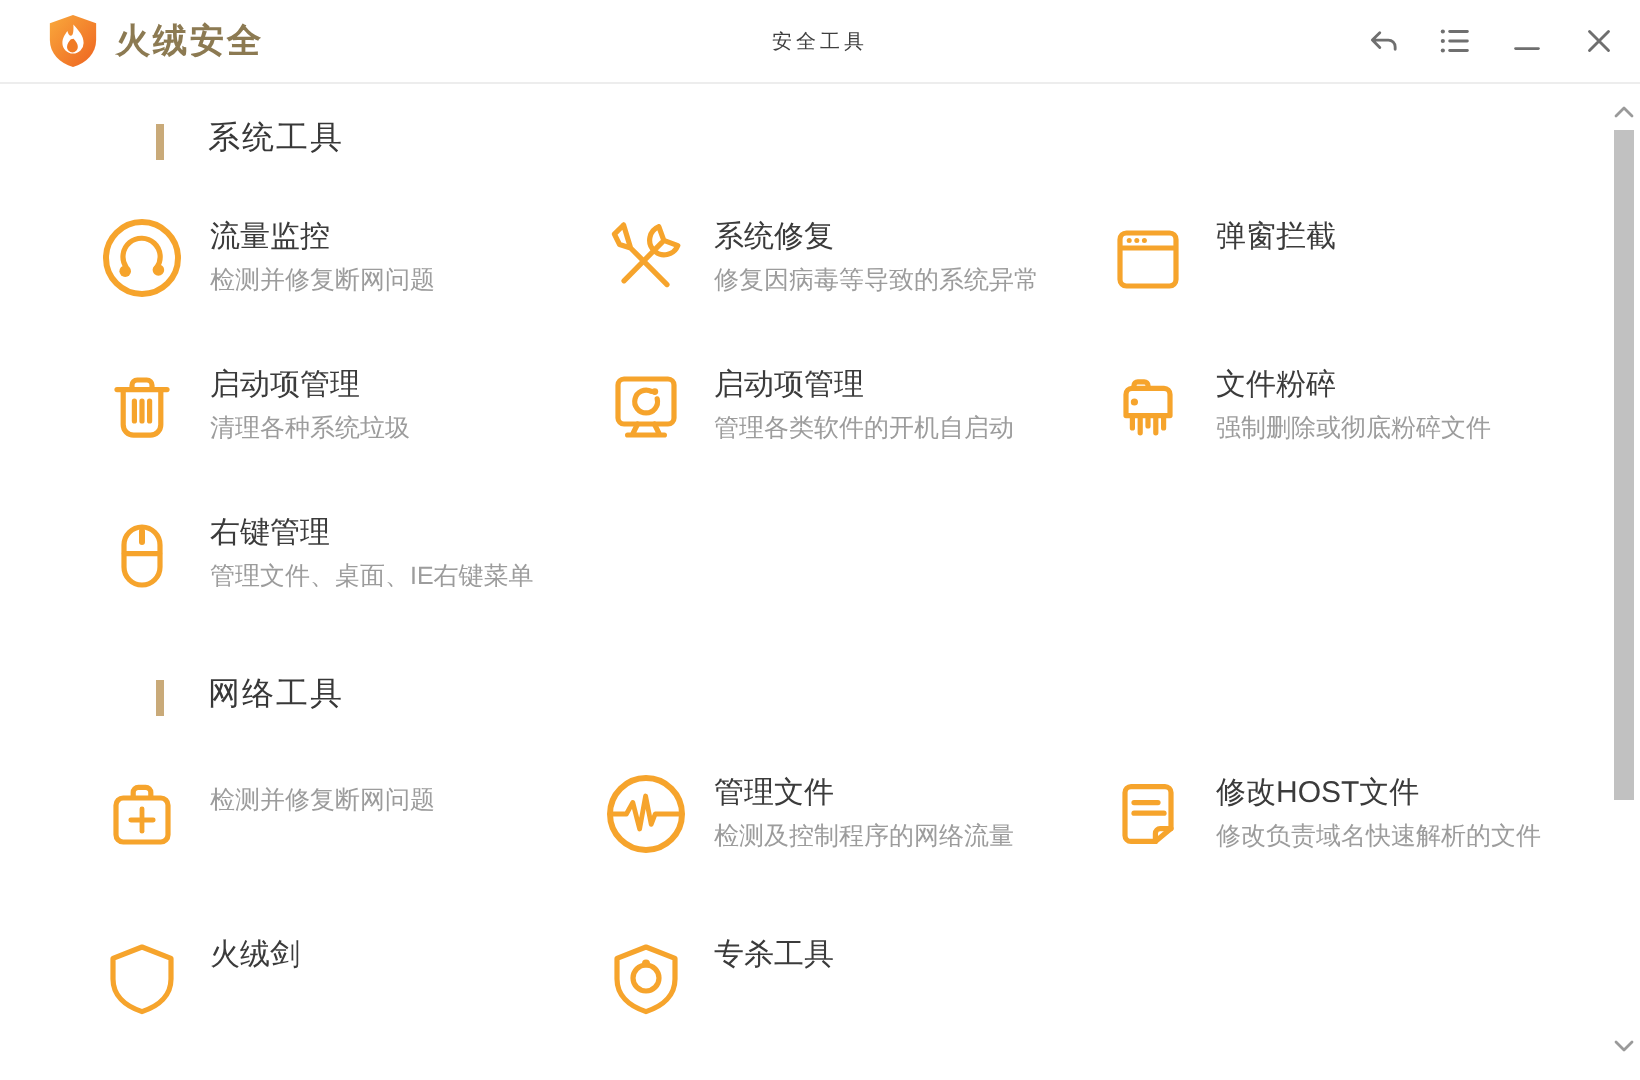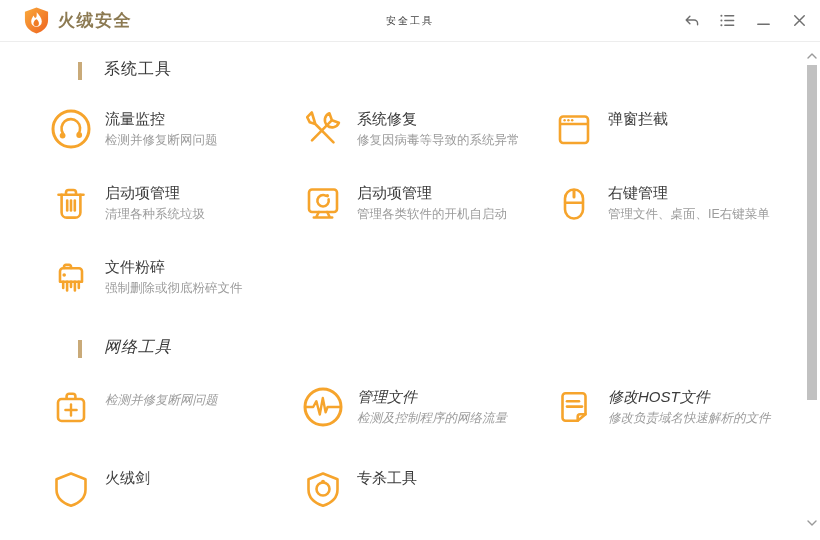--- a/index.html
+++ b/index.html
@@ -33,21 +33,21 @@
     position:absolute;left:50%;transform:translateX(-50%);
     font-size:10px;color:#3f3f3f;letter-spacing:2px;
   }
   .win-controls{position:absolute;right:11px;top:0;height:100%;display:flex;align-items:center;gap:17px;}
   .wbtn{width:19px;height:19px;display:flex;align-items:center;justify-content:center;cursor:pointer;}
   .wbtn svg{stroke:#6f6f6f;fill:none;stroke-width:1.5;stroke-linecap:round;stroke-linejoin:round;display:block;}
   .wbtn svg .f{fill:#6f6f6f;stroke:none;}
   
   .content{position:relative;}
   .section{margin-top:18px;}
-  .section:nth-of-type(2){margin-top:39px;font-style:italic;}
+  .section:nth-of-type(2){margin-top:39px;}
   .section:nth-of-type(3){margin-top:37px;}
   .sec-header{display:flex;align-items:flex-end;margin-left:38px;height:20px;padding-left:40px;}
   .sec-bar{width:4px;height:18px;background:var(--secbar);flex:none;}
   .sec-title{font-size:16px;font-weight:400;color:#383838;margin-left:22px;letter-spacing:1px;}
   .tools{
     margin:27px 0 0 49px;
     display:grid;
     grid-template-columns:252px 251px auto;
     row-gap:30px;
   }
@@ -201,43 +201,43 @@
           </span>
     <span class="tool-text">
       <span class="tool-name">启动项管理</span>
       <span class="tool-desc">管理各类软件的开机自启动</span>
     </span>
   </div>
 
   <div class="tool">
     <span class="tool-icon ticon">
             <svg viewBox="0 0 44 44">
-              <rect x="13" y="8.5" width="18" height="29" rx="9"></rect>
-              <line x1="13.2" y1="21.8" x2="30.8" y2="21.8"></line>
-              <line class="w3" x1="22" y1="10.5" x2="22" y2="16"></line>
-            </svg>
-          </span>
-    <span class="tool-text">
-      <span class="tool-name">右键管理</span>
-      <span class="tool-desc">管理文件、桌面、IE右键菜单</span>
-    </span>
-  </div>
-
-  <div class="tool">
-    <span class="tool-icon ticon">
-            <svg viewBox="0 0 44 44">
               <path d="M11 26.8 V16.2 a3 3 0 0 1 3 -3 h16 a3 3 0 0 1 3 3 V26.8 H11"></path>
               <path d="M15 13 v-1.2 a1.9 1.9 0 0 1 1.9 -1.9 h3.2 a1.9 1.9 0 0 1 1.9 1.9 V13"></path>
               <circle class="f" cx="15.2" cy="20" r="1.8"></circle>
               <path d="M14.2 26.8 V33 M18.1 26.8 V35.4 M22 26.8 V32 M25.9 26.8 V35.4 M29.8 26.8 V33"></path>
             </svg>
           </span>
     <span class="tool-text">
       <span class="tool-name">文件粉碎</span>
       <span class="tool-desc">强制删除或彻底粉碎文件</span>
+    </span>
+  </div>
+
+  <div class="tool">
+    <span class="tool-icon ticon">
+            <svg viewBox="0 0 44 44">
+              <rect x="13" y="8.5" width="18" height="29" rx="9"></rect>
+              <line x1="13.2" y1="21.8" x2="30.8" y2="21.8"></line>
+              <line class="w3" x1="22" y1="10.5" x2="22" y2="16"></line>
+            </svg>
+          </span>
+    <span class="tool-text">
+      <span class="tool-name">右键管理</span>
+      <span class="tool-desc">管理文件、桌面、IE右键菜单</span>
     </span>
   </div>
 </div>
   </section>
 
   <section class="section">
     <div class="sec-header">
       <span class="sec-bar"></span>
       <h2 class="sec-title">网络工具</h2>
     </div>

